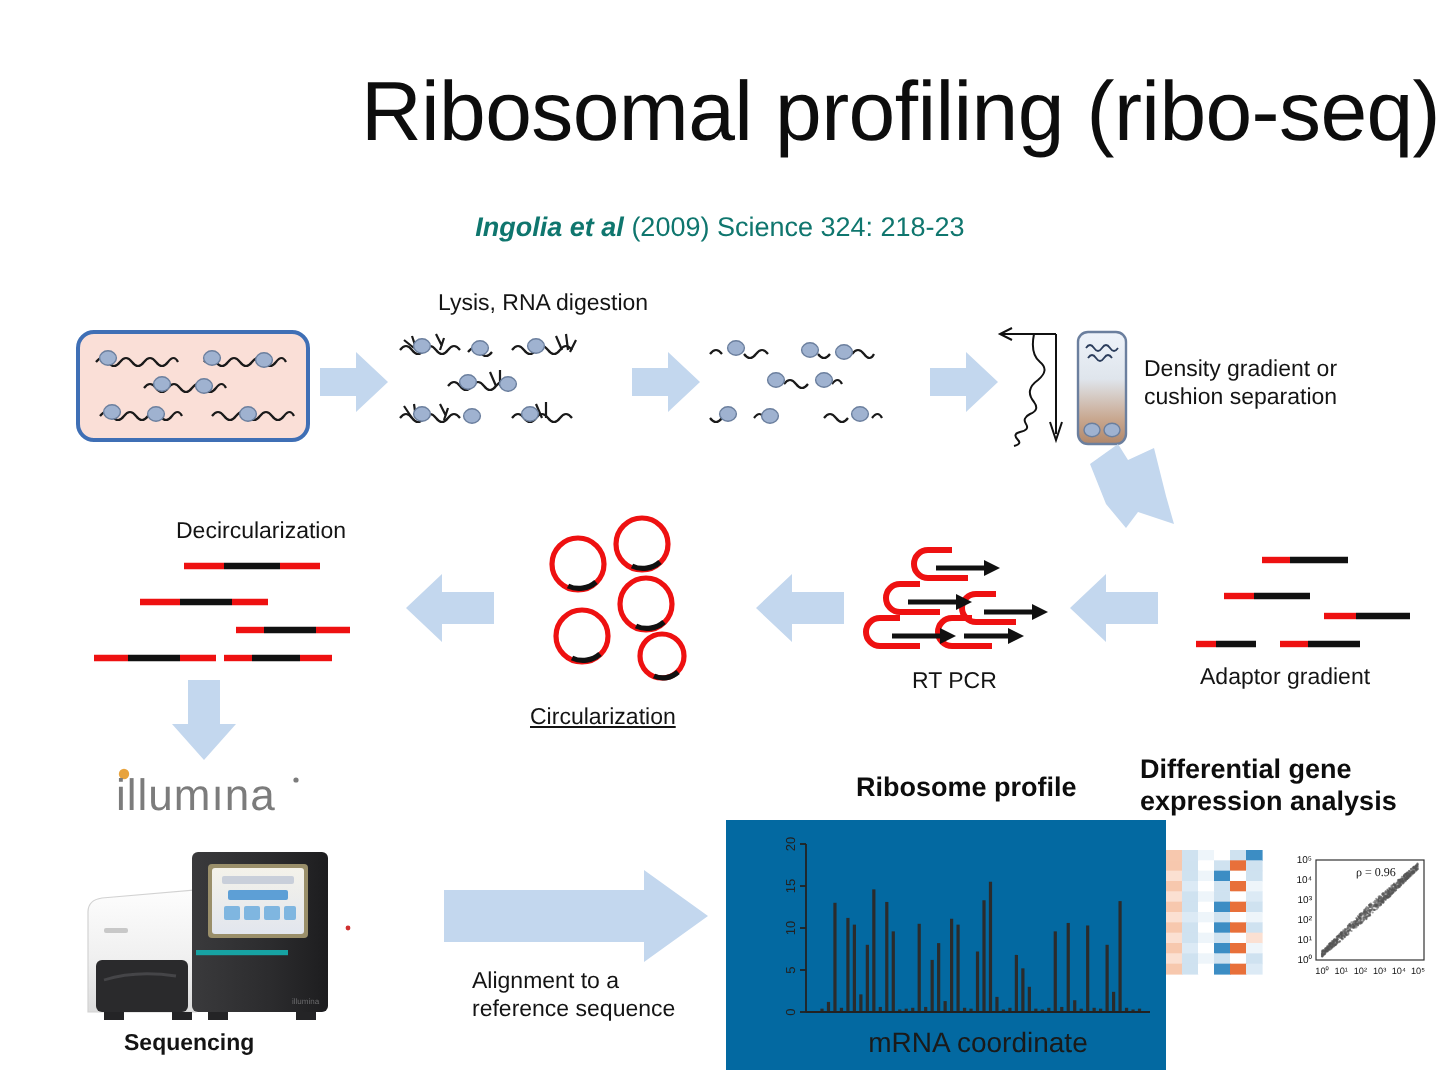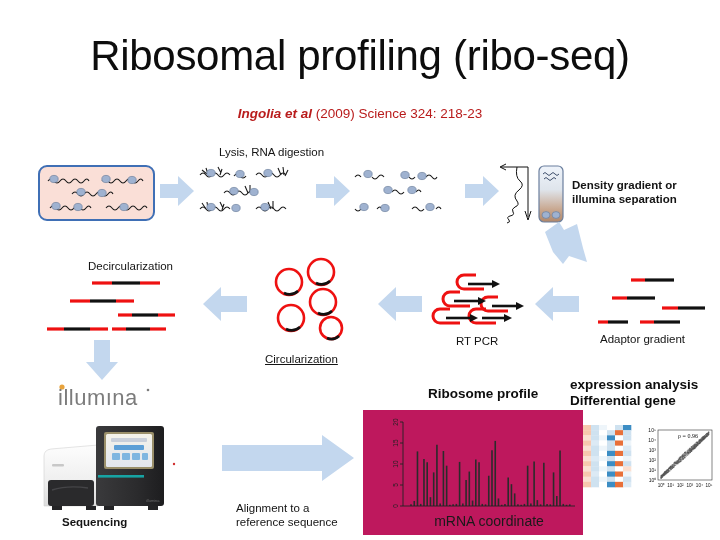--- a/index.html
+++ b/index.html
@@ -1,29 +1,29 @@
 <!DOCTYPE html>
 <html><head>
 <meta charset="utf-8">
 <style>
   html,body{margin:0;padding:0;background:#fff;}
   body{width:720px;height:540px;position:relative;overflow:hidden;
        font-family:"Liberation Sans", sans-serif;color:#111;}
   .abs{position:absolute;}
-  #title{left:0;top:34px;width:720px;text-align:center;font-size:42px;
+  #title{left:0;top:34px;width:720px;text-align:right;font-size:42px;
          font-weight:400;letter-spacing:-0.3px;line-height:1.05;color:#0d0d0d;}
-  #citation{left:0;top:106px;width:720px;text-align:center;font-size:13.5px;color:#b91c1c;}
+  #citation{left:0;top:106px;width:720px;text-align:center;font-size:13.5px;color:#0f766e;}
   #citation .it{font-style:italic;font-weight:600;}
   .lbl{font-size:11.5px;color:#141414;line-height:1.25;}
   .lbl-b{font-size:13.5px;font-weight:bold;color:#0d0d0d;line-height:1.2;}
   .arrow{display:block;}
   .cellbox{border:2px solid #3f6fb5;border-radius:9px;background:#fadfd7;}
   svg{display:block;overflow:visible;}
   .axlab{font-size:6.5px;font-family:"Liberation Sans",sans-serif;fill:#222;}
-  .chartbox{background:#be185d;}
+  .chartbox{background:#0369a1;}
 </style>
 </head>
 <body>
 
 <div class="abs" id="title">Ribosomal profiling (ribo-seq)</div>
 <div class="abs" id="citation">
   <span class="it">Ingolia et al</span><span> (2009) Science 324: 218-23</span>
 </div>
 
 <div class="abs lbl" style="left:185px;top:145px;padding-left:34px;">Lysis, RNA digestion</div>
@@ -143,23 +143,23 @@
       <path d="M5 9 q2 -3 4 0 q2 3 4 0 q2 -3 4 0 q2 3 4 0"></path>
       <path d="M6 14 q2 -3 4 0 q2 3 4 0 q2 -3 4 0"></path>
     </g>
     <g fill="#9fb2d0" stroke="#6b7f9e" stroke-width="0.7">
       <ellipse cx="8" cy="50" rx="4" ry="3.4"></ellipse>
       <ellipse cx="18" cy="50" rx="4" ry="3.4"></ellipse>
     </g>
   </svg>
 </div>
 
-<div class="abs lbl" style="left:572px;top:178px;font-weight:bold;">
+<div class="abs lbl" style="left:572px;top:178px;">
   <div>Density gradient or</div>
-  <div>illumina separation</div>
+  <div>cushion separation</div>
 </div>
 
 <div class="abs" style="left:543px;top:222px;">
   <svg class="arrow" width="46" height="44" viewBox="0 0 46 44">
     <polygon points="2,10 16,0 21,8 34,2 40,26 44,40 26,34 20,42 10,30" fill="#c3d7ee"></polygon>
   </svg>
 </div>
 
 <div class="abs lbl" style="left:88px;top:259px;">Decircularization</div>
 
@@ -340,21 +340,21 @@
 </div>
 
 <div class="abs lbl" style="left:62px;top:515px;font-weight:bold;">Sequencing</div>
 
 <div class="abs" style="left:222px;top:435px;">
   <svg class="arrow" width="132" height="46" viewBox="0 0 132 46">
     <polygon points="0,10 100,10 100,0 132,23 100,46 100,36 0,36" fill="#c3d7ee"></polygon>
   </svg>
 </div>
 
-<div class="abs lbl" style="left:236px;top:484px;margin-top:17px;">
+<div class="abs lbl" style="left:236px;top:484px;">
   <div>Alignment to a</div>
   <div>reference sequence</div>
 </div>
 
 <div class="abs lbl-b" style="left:428px;top:386px;">Ribosome profile</div>
 
 <div class="abs chartbox" style="left:363px;top:410px;width:220px;height:125px;">
   <svg id="profile-svg" width="220" height="125" viewBox="0 0 220 125">
       <line x1="40" y1="96" x2="40" y2="12" stroke="#222" stroke-width="0.9"></line>
       <line x1="37" y1="96" x2="40" y2="96" stroke="#222" stroke-width="0.9"></line>
@@ -416,22 +416,22 @@
       <line x1="197.04000000000002" y1="96" x2="197.04000000000002" y2="40.56000000000001" stroke="#2b2b2b" stroke-width="1.6"></line>
       <line x1="200.28" y1="96" x2="200.28" y2="93.9" stroke="#2b2b2b" stroke-width="1.6"></line>
       <line x1="203.52" y1="96" x2="203.52" y2="94.74" stroke="#2b2b2b" stroke-width="1.6"></line>
       <line x1="206.76000000000002" y1="96" x2="206.76000000000002" y2="94.32" stroke="#2b2b2b" stroke-width="1.6"></line>
       <line x1="40" y1="96" x2="212" y2="96" stroke="#222" stroke-width="0.9"></line>
       <text x="126" y="116" text-anchor="middle" font-size="14" fill="#1a1a1a" font-family="Liberation Sans, sans-serif">mRNA coordinate</text>
     </svg>
 </div>
 
 <div class="abs lbl-b" style="left:570px;top:377px;width:148px;">
+  <div>Differential gene</div>
   <div>expression analysis</div>
-  <div>Differential gene</div>
 </div>
 
 <div class="abs" style="left:583px;top:425px;">
   <svg id="heatmap-svg" width="48" height="62" viewBox="0 0 48 62">
       <rect x="0" y="0" width="8.3" height="5.466666666666667" fill="#f7c8ae"></rect>
       <rect x="8" y="0" width="8.3" height="5.466666666666667" fill="#cfe2f0"></rect>
       <rect x="16" y="0" width="8.3" height="5.466666666666667" fill="#eef5fa"></rect>
       <rect x="24" y="0" width="8.3" height="5.466666666666667" fill="#ffffff"></rect>
       <rect x="32" y="0" width="8.3" height="5.466666666666667" fill="#cfe2f0"></rect>
       <rect x="40" y="0" width="8.3" height="5.466666666666667" fill="#3c8dc4"></rect>

